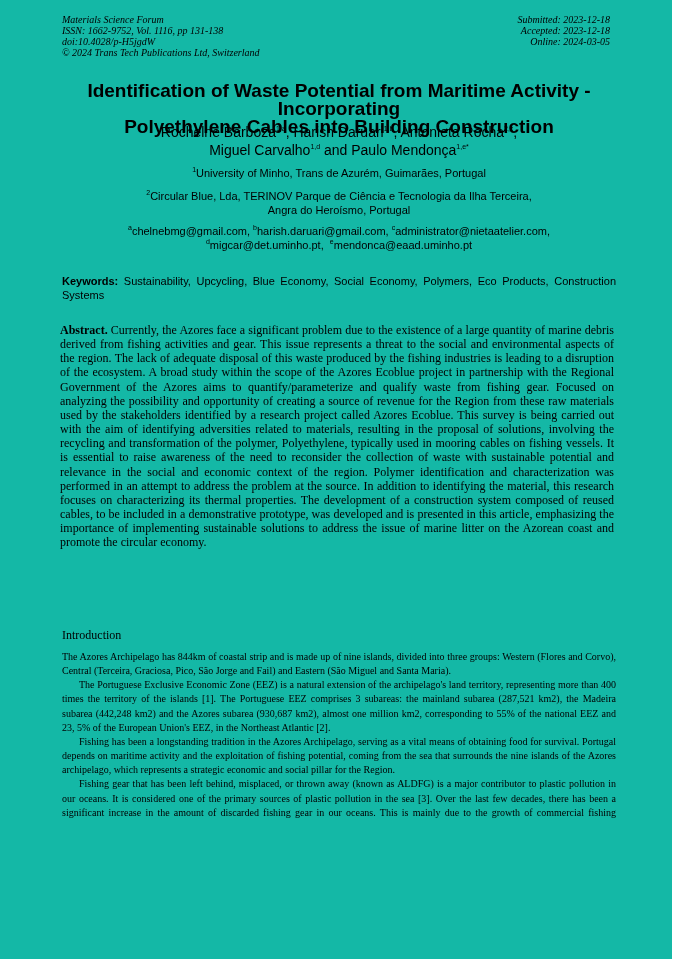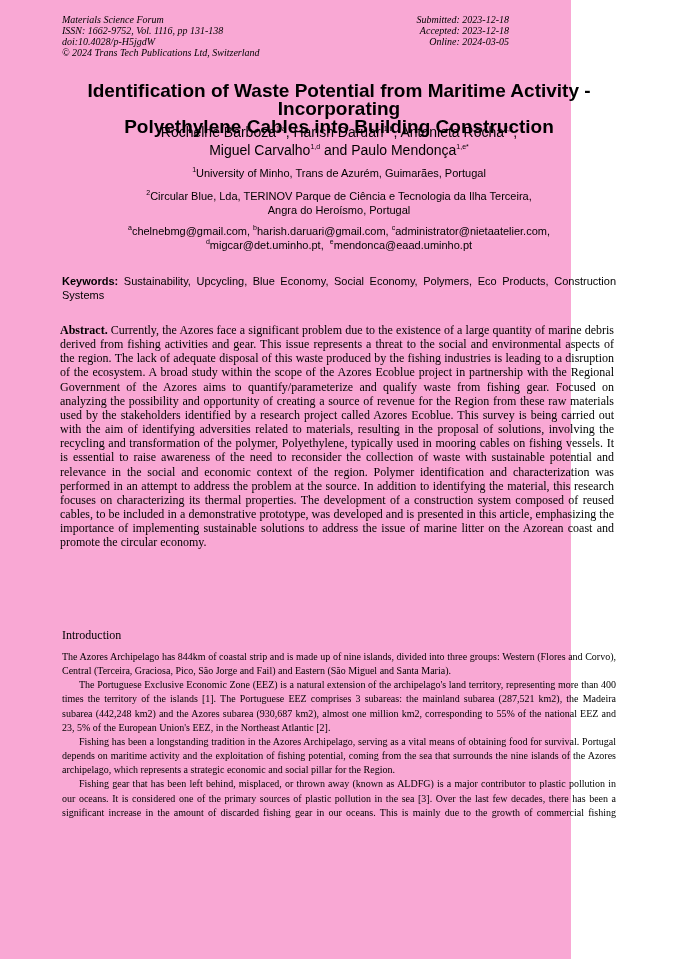--- a/index.html
+++ b/index.html
@@ -1,17 +1,17 @@
 <!DOCTYPE html>
 <html><head>
 <meta charset="utf-8">
 <style>
   html, body { margin: 0; padding: 0; background: #ffffff; }
   body { width: 678px; height: 959px; position: relative; overflow: hidden; color: #000; }
-  .page { position: absolute; left: 0; top: 0; width: 571px; height: 959px; background: #f9a8d4; }
+  .page { position: absolute; left: 0; top: 0; width: 672px; height: 959px; background: #14b8a6; }
   .hdr-left { position: absolute; left: 62px; top: 14px; font-family: "Liberation Serif", serif; font-style: italic; font-size: 10px; line-height: 11px; }
   .hdr-right { position: absolute; right: 62px; top: 14px; font-family: "Liberation Serif", serif; font-style: italic; font-size: 10px; line-height: 11px; text-align: right; }
   .title { position: absolute; left: 62px; width: 554px; top: 82px; font-family: "Liberation Sans", sans-serif; font-weight: bold; font-size: 19px; line-height: 18px; text-align: center; }
   .authors { position: absolute; left: 62px; width: 554px; top: 123px; font-family: "Liberation Sans", sans-serif; font-size: 14px; line-height: 18px; text-align: center; }
   .aff { position: absolute; left: 62px; width: 554px; font-family: "Liberation Sans", sans-serif; font-size: 11px; line-height: 13.5px; text-align: center; }
   .aff1 { top: 167px; }
   .aff2 { top: 190px; }
   .emails { top: 225px; }
   sup { font-size: 7px; line-height: 0; vertical-align: super; }
   .keywords { position: absolute; left: 62px; width: 554px; top: 275px; font-family: "Liberation Sans", sans-serif; font-size: 11px; line-height: 13.5px; text-align: justify; }

